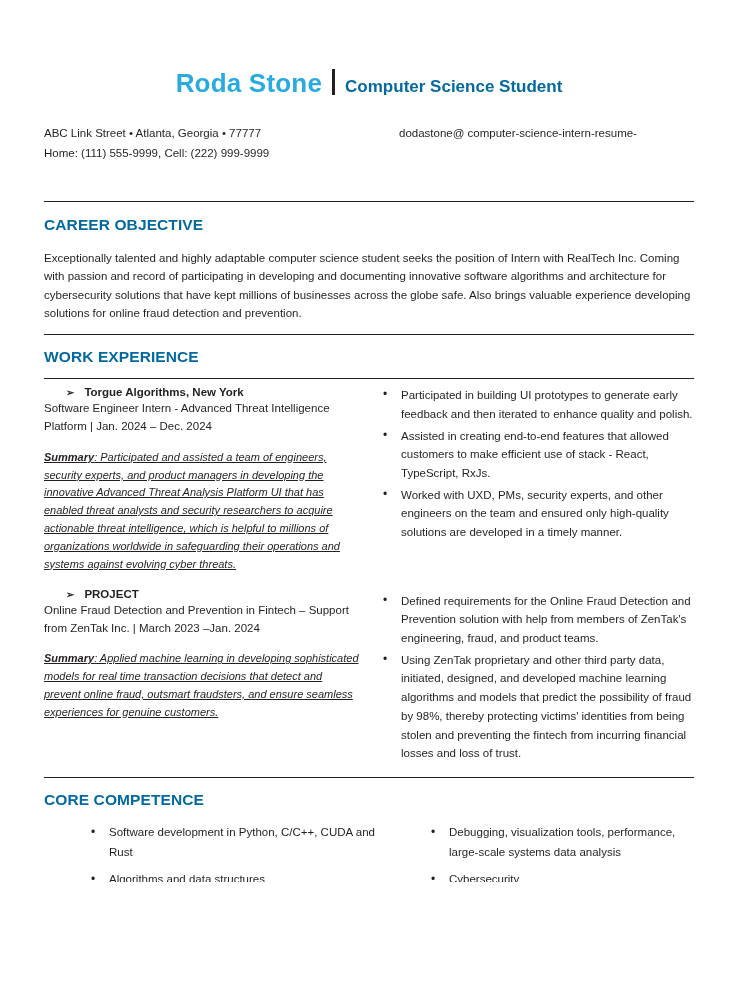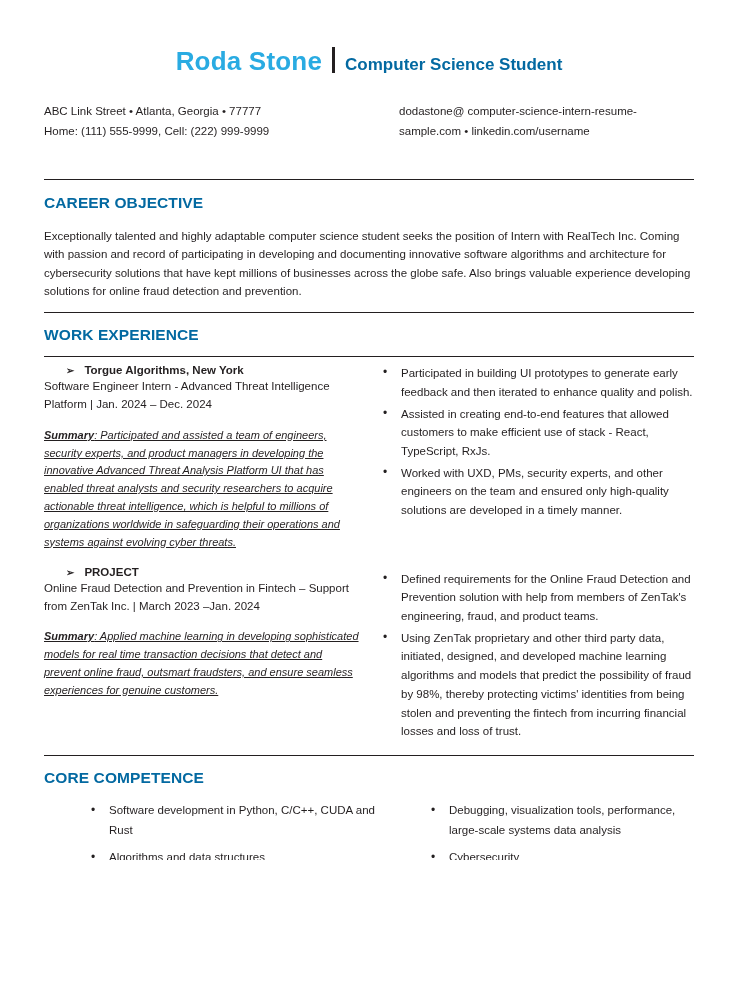--- a/index.html
+++ b/index.html
@@ -14,20 +14,21 @@
     font-family: "Liberation Sans", sans-serif;
     color: #231f20;
   }
   .page {
     width: 738px;
     height: 860px;
     box-sizing: border-box;
     padding: 0 44px;
     position: relative;
     overflow: hidden;
+    margin-top: 22px;
   }
 
   
   .header-name-row {
     display: flex;
     align-items: baseline;
     justify-content: center;
     gap: 10px;
     padding-top: 44px;
   }
@@ -173,21 +174,20 @@
     <span class="headline">Computer Science Student</span>
   </div>
 
   <div class="contact-row">
     <div class="contact-col-left">
       <div class="contact-line">ABC Link Street • Atlanta, Georgia • 77777</div>
       <div class="contact-line">Home: (111) 555-9999, Cell: (222) 999-9999</div>
     </div>
     <div class="contact-col-right">
       <div class="contact-line">dodastone@ computer-science-intern-resume-</div>
-      <div class="contact-line">sample.com • linkedin.com/username</div>
     </div>
   </div>
 
   <hr class="rule" style="margin-top:37px;">
   <div class="section-title" style="margin-top:14px;">CAREER OBJECTIVE</div>
   <div class="body-text" style="margin-top:15px;">Exceptionally talented and highly adaptable computer science student seeks the position of Intern with RealTech Inc. Coming with passion and record of participating in developing and documenting innovative software algorithms and architecture for cybersecurity solutions that have kept millions of businesses across the globe safe. Also brings valuable experience developing solutions for online fraud detection and prevention.</div>
 
   <hr class="rule" style="margin-top:11px;">
   <div class="section-title" style="margin-top:13px;">WORK EXPERIENCE</div>
 

